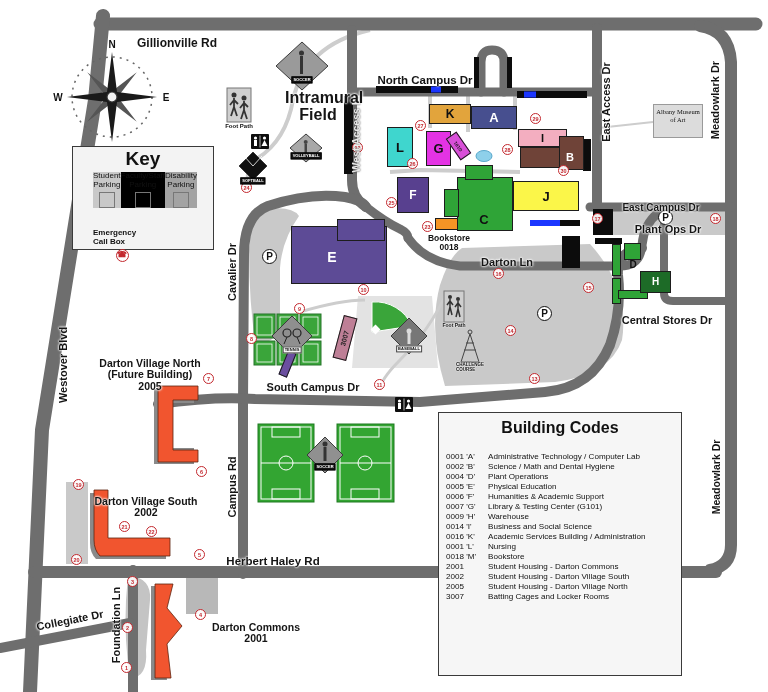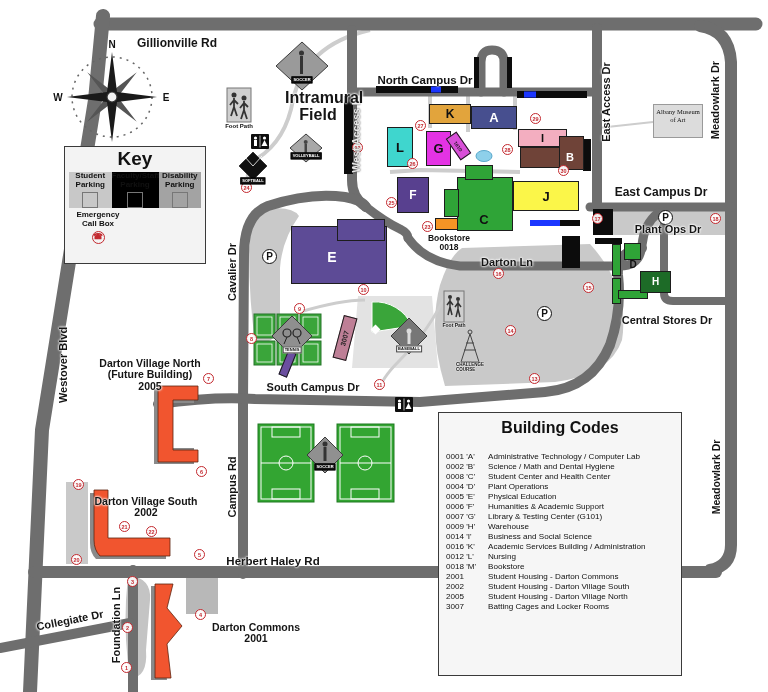--- a/index.html
+++ b/index.html
@@ -16,26 +16,26 @@
   .cb{position:absolute;width:11px;height:11px;margin:-6px 0 0 -6px;border:1.3px solid #c3282e;
       border-radius:50%;background:rgba(255,255,255,.93);color:#c3282e;font-size:5.5px;font-weight:bold;
       display:flex;align-items:center;justify-content:center;box-sizing:border-box}
   .pm{position:absolute;width:15px;height:15px;margin:-8px 0 0 -8px;border:1.6px solid #111;border-radius:50%;
       background:#fff;color:#111;font-size:10px;font-weight:bold;display:flex;align-items:center;justify-content:center;
       box-sizing:border-box}
   .chip{position:absolute;transform:translate(-50%,-50%);font-size:4px;font-weight:bold;padding:0 1px;
         background:#f4f4f4;color:#111;border:.5px solid #444;white-space:nowrap;line-height:1.3}
   .chip.dark{background:#141414;color:#fff;border-color:#000}
   .panel{position:absolute;box-sizing:border-box;border:1px solid #3a3a3a;background:#f3f3f3}
-  #keybox{left:64px;top:146px;width:142px;height:118px;padding:2px 4px}
+  #keybox{left:72px;top:146px;width:142px;height:104px;padding:2px 20px}
   #keybox .ktitle{font-size:19px;font-weight:bold;text-align:center;line-height:1.1}
   #keybox .krow{display:flex;justify-content:space-between;margin-top:2px}
-  #keybox .kitem{width:47px;font-size:8px;font-weight:bold;text-align:center;line-height:1.1}
+  #keybox .kitem{width:47px;font-size:8px;font-weight:normal;text-align:center;line-height:1.1}
   #keybox .swatch{width:16px;height:16px;margin:3px auto 0;border:1px solid #777;box-sizing:border-box}
-  #keybox .emg{width:58px;font-size:8px;font-weight:bold;text-align:center;line-height:1.1;margin-top:3px}
+  #keybox .emg{width:58px;font-size:8px;font-weight:bold;text-align:left;line-height:1.1;margin-top:21px}
   #keybox .phone{width:13px;height:13px;margin:2px auto 0;border:1.2px solid #c3282e;border-radius:50%;
         color:#c3282e;font-size:8px;display:flex;align-items:center;justify-content:center;box-sizing:border-box}
   #codes{left:438px;top:412px;width:244px;height:264px;background:#f6f6f6;padding:4px 7px}
   #codes .ctitle{font-size:16px;font-weight:bold;text-align:center;margin:2px 0 15px}
   #codes .crow{font-size:8.1px;line-height:1.24;white-space:nowrap}
   #codes .code{display:inline-block;width:42px}
   #museum{position:absolute;left:653px;top:104px;width:50px;height:34px;background:#dcdcdc;border:1px solid #9a9a9a;
         font-family:"Liberation Serif",serif;font-size:6.5px;text-align:center;line-height:1.3;box-sizing:border-box;padding-top:3px}
   .tiny{position:absolute;transform:translate(-50%,-50%);font-size:6px;font-weight:bold;white-space:nowrap;
         text-shadow:0 0 1.5px #fff,0 0 1.5px #fff}
@@ -426,21 +426,21 @@
       <div class="chip" style="left: 409px; top: 349px;"><span>BASEBALL</span></div>
       <div class="chip dark" style="left: 325px; top: 467px;"><span>SOCCER</span></div>
     </div>
 
   <div class="lbl" style="left:177px;top:43px;font-size:12px">Gillionville Rd</div>
   <div class="lbl" style="left:425px;top:80px;font-size:11.5px">North Campus Dr</div>
   <div class="lbl v" style="left:357px;top:133px;font-size:10.5px;color:#e8e8e8;text-shadow:0 0 2px #222">West Access Dr</div>
   <div class="lbl v" style="left:607px;top:102px;font-size:11px">East Access Dr</div>
   <div class="lbl v" style="left:716px;top:100px;font-size:11px">Meadowlark Dr</div>
   <div class="lbl v" style="left:717px;top:477px;font-size:10.5px">Meadowlark Dr</div>
-  <div class="lbl" style="left:661px;top:192px;font-size:12px">East Campus Dr</div>
+  <div class="lbl" style="left:661px;top:208px;font-size:10px">East Campus Dr</div>
   <div class="lbl" style="left:668px;top:230px;font-size:11px">Plant Ops Dr</div>
   <div class="lbl" style="left:667px;top:321px;font-size:11px">Central Stores Dr</div>
   <div class="lbl" style="left:507px;top:263px;font-size:11px">Darton Ln</div>
   <div class="lbl v" style="left:233px;top:272px;font-size:11px">Cavalier Dr</div>
   <div class="lbl" style="left:313px;top:388px;font-size:11px">South Campus Dr</div>
   <div class="lbl v" style="left:233px;top:487px;font-size:11px">Campus Rd</div>
   <div class="lbl v" style="left:64px;top:365px;font-size:11px">Westover Blvd</div>
   <div class="lbl" style="left:273px;top:561px;font-size:11.5px">Herbert Haley Rd</div>
   <div class="lbl" style="left:70px;top:621px;font-size:11px;transform:translate(-50%,-50%) rotate(-11deg)">Collegiate Dr</div>
   <div class="lbl v" style="left:117px;top:625px;font-size:11px">Foundation Ln</div>
@@ -500,23 +500,20 @@
     <div>
 
         <div class="crow">
           <span class="code">0001 'A'</span><span>Administrative Technology / Computer Lab</span>
         </div>
 
         <div class="crow">
           <span class="code">0002 'B'</span><span>Science / Math and Dental Hygiene</span>
         </div>
 
-        <div class="crow">
-          <span class="code">0008 'C'</span><span>Student Center and Health Center</span>
-        </div>
 
         <div class="crow">
           <span class="code">0004 'D'</span><span>Plant Operations</span>
         </div>
 
         <div class="crow">
           <span class="code">0005 'E'</span><span>Physical Education</span>
         </div>
 
         <div class="crow">
@@ -534,21 +531,21 @@
         <div class="crow">
           <span class="code">0014 'I'</span><span>Business and Social Science</span>
         </div>
 
 
         <div class="crow">
           <span class="code">0016 'K'</span><span>Academic Services Building / Administration</span>
         </div>
 
         <div class="crow">
-          <span class="code">0012 'L'</span><span>Nursing</span>
+          <span class="code">0001 'L'</span><span>Nursing</span>
         </div>
 
         <div class="crow">
           <span class="code">0018 'M'</span><span>Bookstore</span>
         </div>
 
         <div class="crow">
           <span class="code">2001</span><span>Student Housing - Darton Commons</span>
         </div>
 

